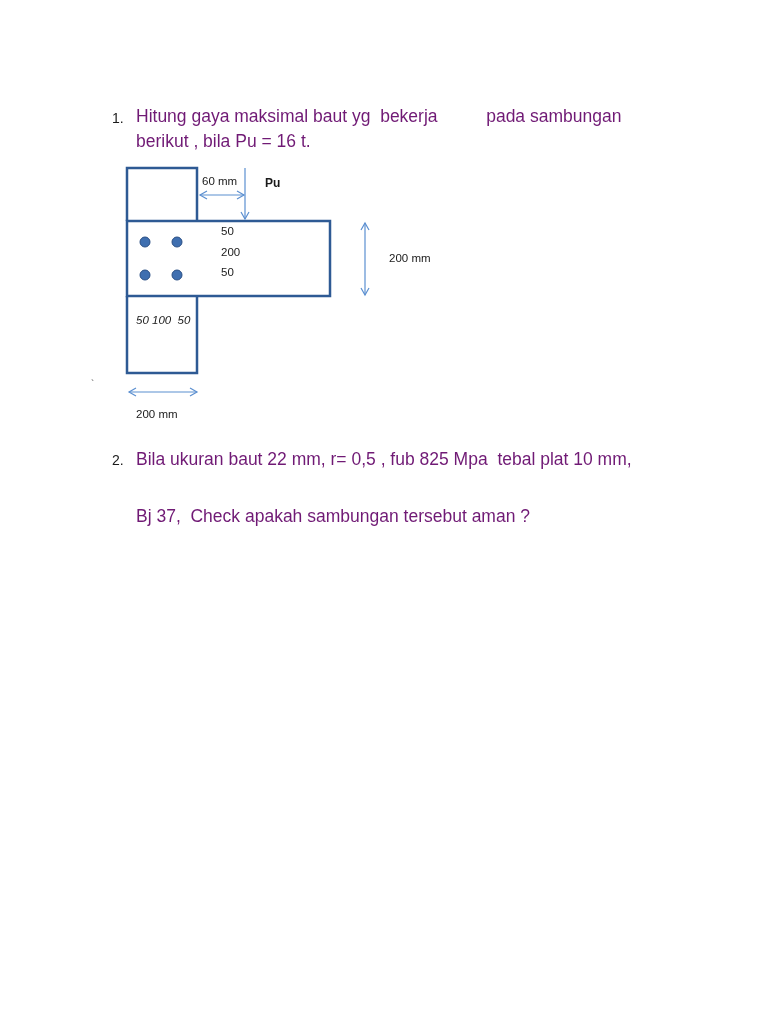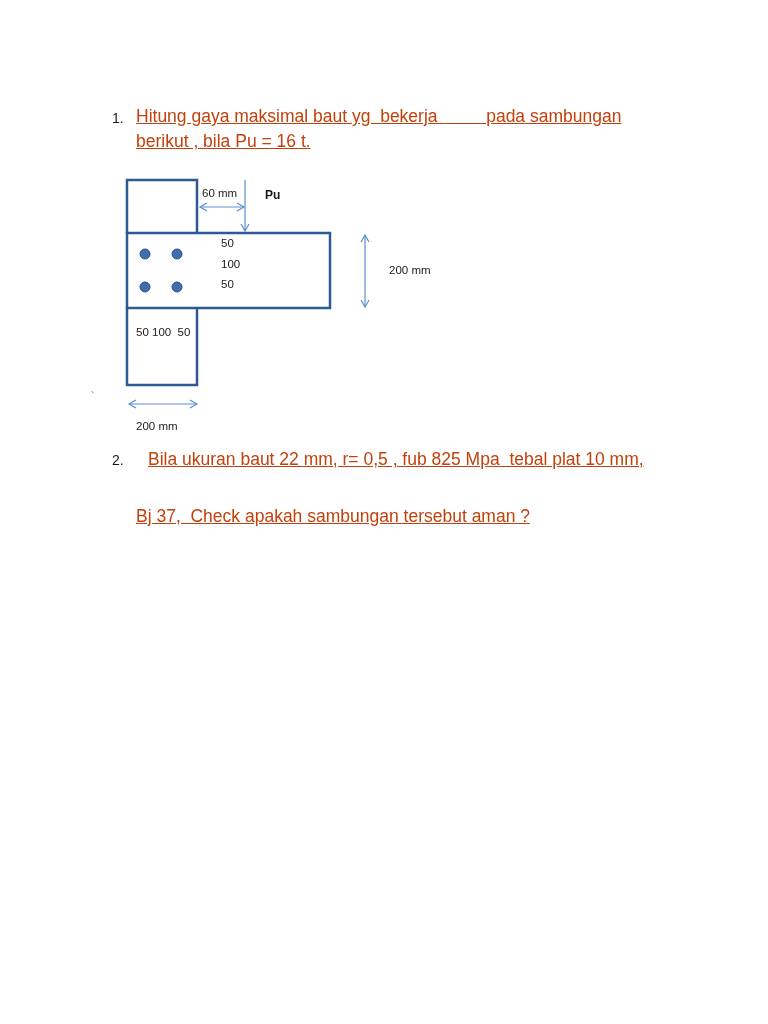--- a/index.html
+++ b/index.html
@@ -17,31 +17,30 @@
     }
     .q-num {
       position: absolute;
       font-size: 14px;
       color: #1a1a1a;
     }
     .q-text {
       position: absolute;
       font-size: 17.5px;
       line-height: 25px;
-      color: #c2410c;
+      color: #701a75;
       white-space: pre;
-      text-decoration: underline;
     }
     .q2-text {
       line-height: 29px;
     }
     .diagram {
       position: absolute;
       left: 0;
-      top: 16px;
+      top: 4px;
       width: 728px;
       height: 440px;
     }
     .label {
       position: absolute;
       font-size: 11.5px;
       color: #1a1a1a;
       white-space: pre;
     }
     .label-bold {
@@ -107,29 +106,29 @@
 
     <g>
       <line x1="129" y1="388" x2="197" y2="388" stroke="#5b8fd0" stroke-width="1.2" marker-start="url(#arrowOpenStart)" marker-end="url(#arrowOpen)"></line>
     </g>
   </svg>
 
   <span class="label" style="left:202px; top:171px;">60 mm</span>
   <span class="label label-bold" style="left:265px; top:172px;">Pu</span>
 
   <span class="label" style="left:221px; top:221px;">50</span>
-  <span class="label" style="left:221px; top:242px;">100</span>
+  <span class="label" style="left:221px; top:242px;">200</span>
   <span class="label" style="left:221px; top:262px;">50</span>
 
   <span class="label" style="left:389px; top:248px;">200 mm</span>
 
-  <span class="label" style="left:136px; top:310px;">50 100  50</span>
+  <span class="label" style="left:136px; top:310px;font-style:italic;">50 100  50</span>
 
   <span class="stray" style="left:91px; top:375px;">`</span>
 
   <span class="label" style="left:136px; top:404px;">200 mm</span>
 </div>
 
 <div>
   <span class="q-num" style="left:112px; top:452px;">2.</span>
-  <span class="q-text q2-text" style="left:136px; top:445px;margin-left:12px;">Bila ukuran baut 22 mm, r= 0,5 , fub 825 Mpa  tebal plat 10 mm,</span>
+  <span class="q-text q2-text" style="left:136px; top:445px;">Bila ukuran baut 22 mm, r= 0,5 , fub 825 Mpa  tebal plat 10 mm,</span>
   <span class="q-text q2-text" style="left:136px; top:474px;margin-top:28px;">Bj 37,  Check apakah sambungan tersebut aman ?</span>
 </div>
 
 </body></html>

